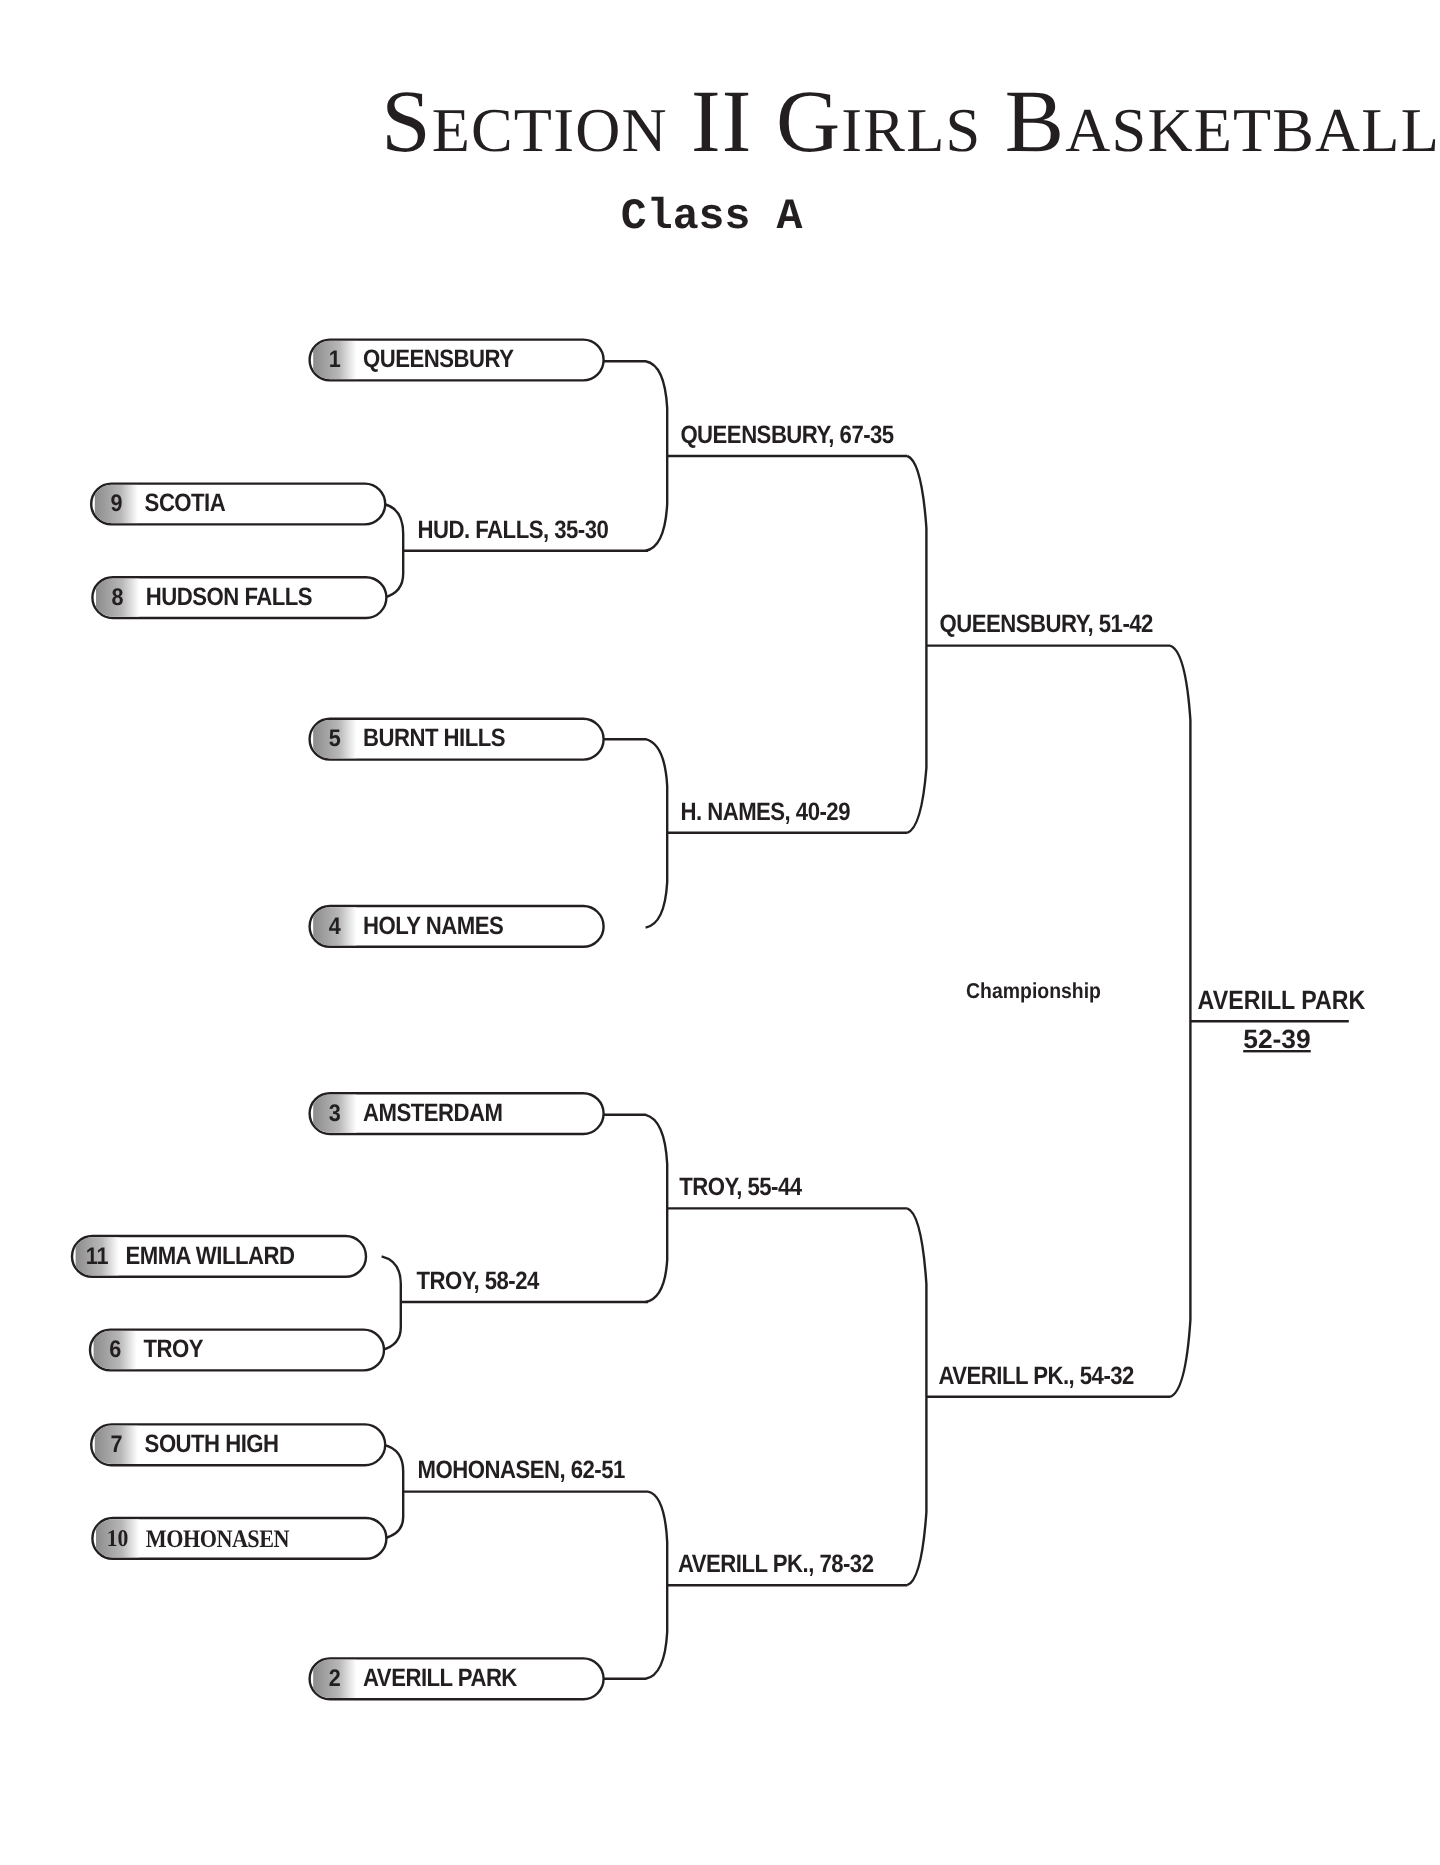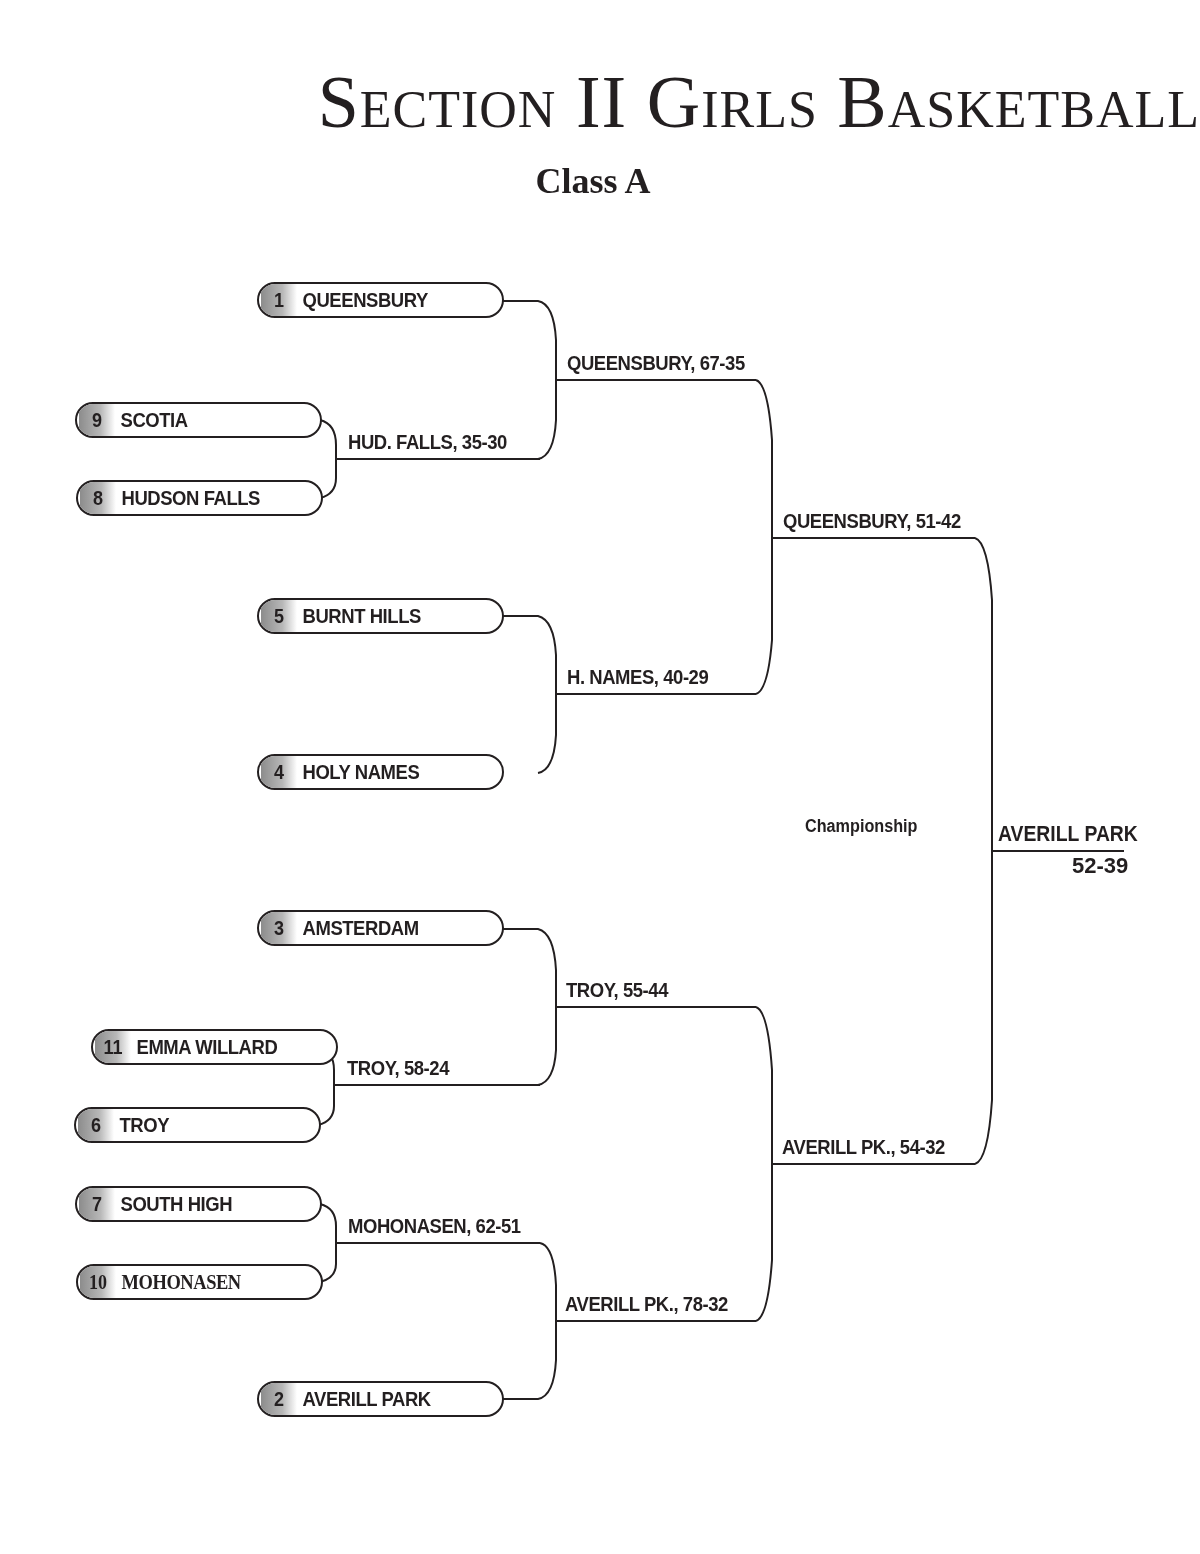--- a/index.html
+++ b/index.html
@@ -1,18 +1,18 @@
 <!DOCTYPE html>
 <html><head>
 <meta charset="utf-8">
 <style>
   html, body { margin:0; padding:0; background:#ffffff; }
   body { width:1200px; height:1554px; position:relative; overflow:hidden; font-family:"Liberation Sans", sans-serif; color:#231f20; }
   .title { position:absolute; left:0; width:1200px; top:62px; text-align:right; font-family:"Liberation Serif", serif; font-size:74px; font-variant:small-caps; letter-spacing:1px; color:#231f20; line-height:80px; }
-  .subtitle { position:absolute; left:0; width:1186px; top:160px; text-align:center; font-family:Liberation Serif, serif; font-weight:bold; font-size:36px; color:#231f20; }
+  .subtitle { position:absolute; left:0; width:1186px; top:160px; text-align:center; font-family:Liberation Mono, monospace; font-weight:bold; font-size:36px; color:#231f20; }
   svg#bracket { position:absolute; left:0; top:0; }
   .pill { position:absolute; height:36px; border:2px solid #231f20; border-radius:20px; background:#fff; overflow:hidden; display:flex; align-items:center; box-sizing:border-box; }
   .pill .seed { width:40px; height:100%; display:flex; align-items:center; justify-content:center; font-weight:bold; font-size:20px; background:linear-gradient(to right, #8c8c8c 0%, #b8b8b8 60%, #ffffff 100%); font-stretch:condensed; transform:scaleX(0.9); }
   .pill .team { font-weight:bold; font-size:21px; letter-spacing:-0.5px; padding-left:4px; white-space:nowrap; transform:scaleX(0.88); transform-origin:left center; }
   .res { position:absolute; font-weight:bold; font-size:21px; letter-spacing:-0.5px; white-space:nowrap; transform:scaleX(0.88); transform-origin:left center; color:#231f20; }
   .champ-label { position:absolute; font-weight:bold; font-size:18px; transform:scaleX(0.9); transform-origin:left center; }
   .final-name { position:absolute; font-weight:bold; font-size:22px; white-space:nowrap; transform:scaleX(0.88); transform-origin:left center; }
   .final-score { position:absolute; font-weight:bold; font-size:22px; white-space:nowrap; }
 </style>
 </head>
@@ -68,21 +68,21 @@
 </div>
 
 <div class="pill" style="left:75px; top:402px; width:247px;">
   <span class="seed">9</span>
   <span class="team">SCOTIA</span>
 </div>
 <div class="pill" style="left:76px; top:480px; width:247px;">
   <span class="seed">8</span>
   <span class="team">HUDSON FALLS</span>
 </div>
-<div class="pill" style="left:91px; top:1029px; width:247px;">
+<div class="pill" style="left:59px; top:1029px; width:247px;">
   <span class="seed">11</span>
   <span class="team">EMMA WILLARD</span>
 </div>
 <div class="pill" style="left:74px; top:1107px; width:247px;">
   <span class="seed">6</span>
   <span class="team">TROY</span>
 </div>
 <div class="pill" style="left:75px; top:1186px; width:247px;">
   <span class="seed">7</span>
   <span class="team">SOUTH HIGH</span>
@@ -99,13 +99,13 @@
 <div class="res" style="left:567px; top:351px;">QUEENSBURY, 67-35</div>
 <div class="res" style="left:567px; top:665px;">H. NAMES, 40-29</div>
 <div class="res" style="left:566px; top:978px;">TROY, 55-44</div>
 <div class="res" style="left:565px; top:1292px;">AVERILL PK., 78-32</div>
 
 <div class="res" style="left:783px; top:509px;">QUEENSBURY, 51-42</div>
 <div class="res" style="left:782px; top:1135px;">AVERILL PK., 54-32</div>
 
 <div class="champ-label" style="left:805px; top:816px;">Championship</div>
 <div class="final-name" style="left:998px; top:821px;">AVERILL PARK</div>
-<div class="final-score" style="left:1072px; top:853px;">52-39</div>
+<div class="final-score" style="left:1036px; top:853px;text-decoration:underline;">52-39</div>
 
 </body></html>

